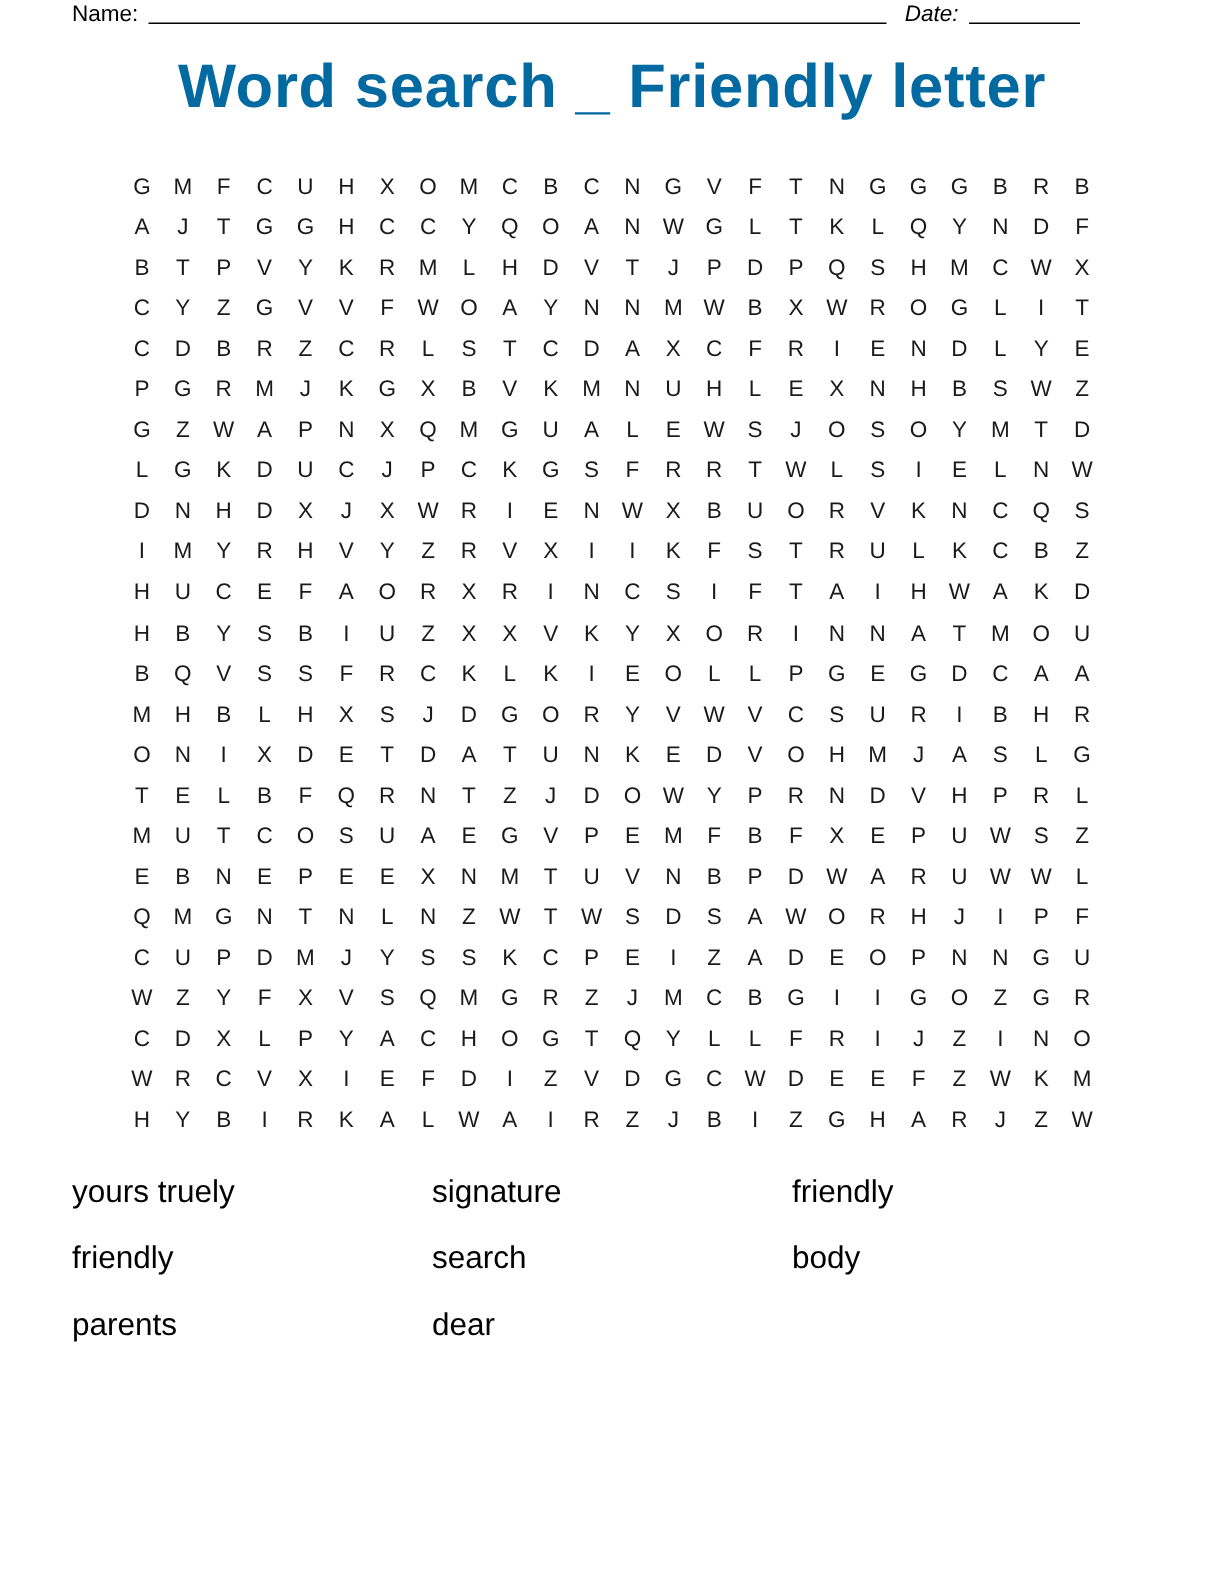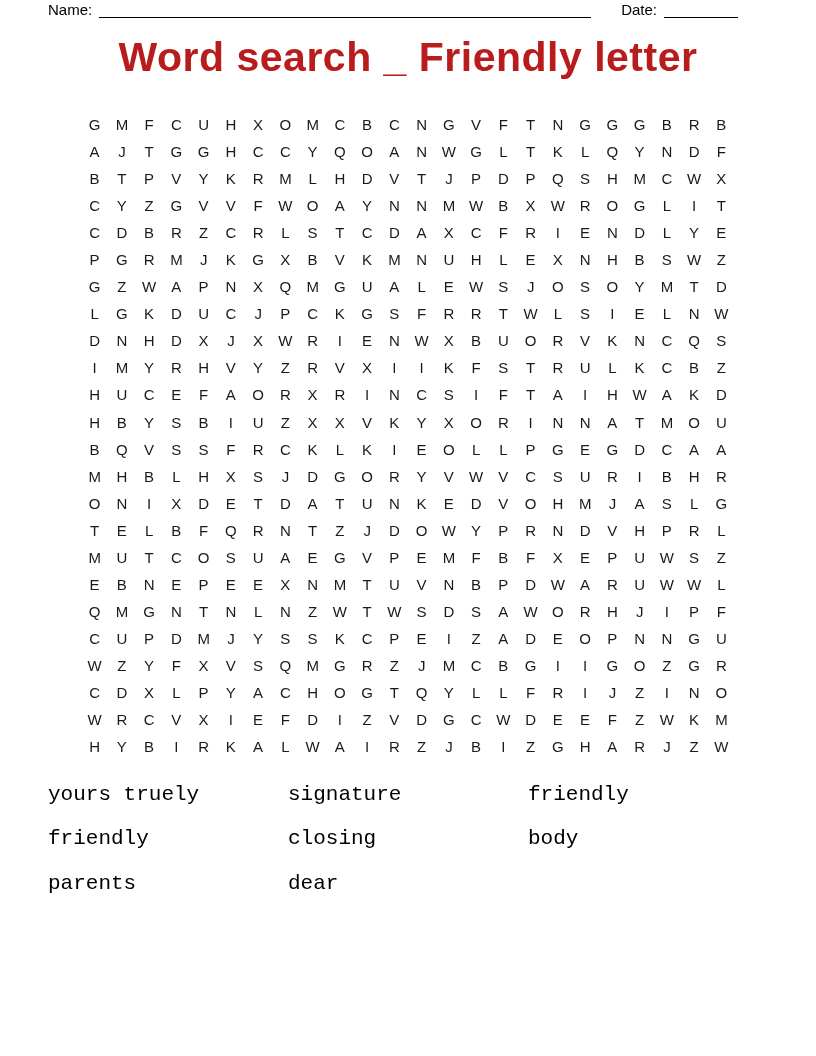--- a/index.html
+++ b/index.html
@@ -10,42 +10,42 @@
     position: relative;
     overflow: hidden;
     font-family: "Liberation Sans", sans-serif;
     color: #000000;
   }
   .header {
     position: absolute;
     top: 0px;
     left: 48px;
     display: flex;
-    align-items: center;
+    align-items: flex-start;
     font-size: 15px;
     line-height: 19px;
   }
   .write-line {
     display: inline-block;
     border-bottom: 1px solid #000000;
     height: 16px;
   }
   .name-line { width: 492px; margin-left: 7px; }
-  .date-label { margin-left: 30px; }
+  .date-label { margin-left: 12px; font-style: italic; }
   .date-line { width: 74px; margin-left: 7px; }
   .title {
     position: absolute;
     top: 34px;
     left: 0;
     width: 816px;
     text-align: center;
     font-size: 41px;
     font-weight: 700;
     letter-spacing: 0.5px;
-    color: #b91c1c;
+    color: #0369a1;
   }
   .grid {
     position: absolute;
     top: 111px;
     left: 81px;
   }
   .grid-row { display: flex; height: 27.05px; }
   .grid-cell {
     width: 27.25px;
     height: 27.05px;
@@ -53,21 +53,20 @@
     align-items: center;
     justify-content: center;
     font-size: 15px;
     color: #1a1a1a;
   }
   .words {
     position: absolute;
     top: 773px;
     left: 48px;
     display: flex;
-    font-family: Liberation Mono, monospace;
   }
   .word-col { width: 240px; }
   .word-item {
     font-size: 21px;
     height: 44.4px;
     line-height: 44.4px;
     color: #000000;
     white-space: nowrap;
   }
 </style>
@@ -711,20 +710,20 @@
   </div>
 
 <div class="words">
     <div class="word-col">
       <div class="word-item">yours truely</div>
       <div class="word-item">friendly</div>
       <div class="word-item">parents</div>
     </div>
     <div class="word-col">
       <div class="word-item">signature</div>
-      <div class="word-item">closing</div>
+      <div class="word-item">search</div>
       <div class="word-item">dear</div>
     </div>
     <div class="word-col">
       <div class="word-item">friendly</div>
       <div class="word-item">body</div>
     </div>
   </div>
 
 </body></html>

